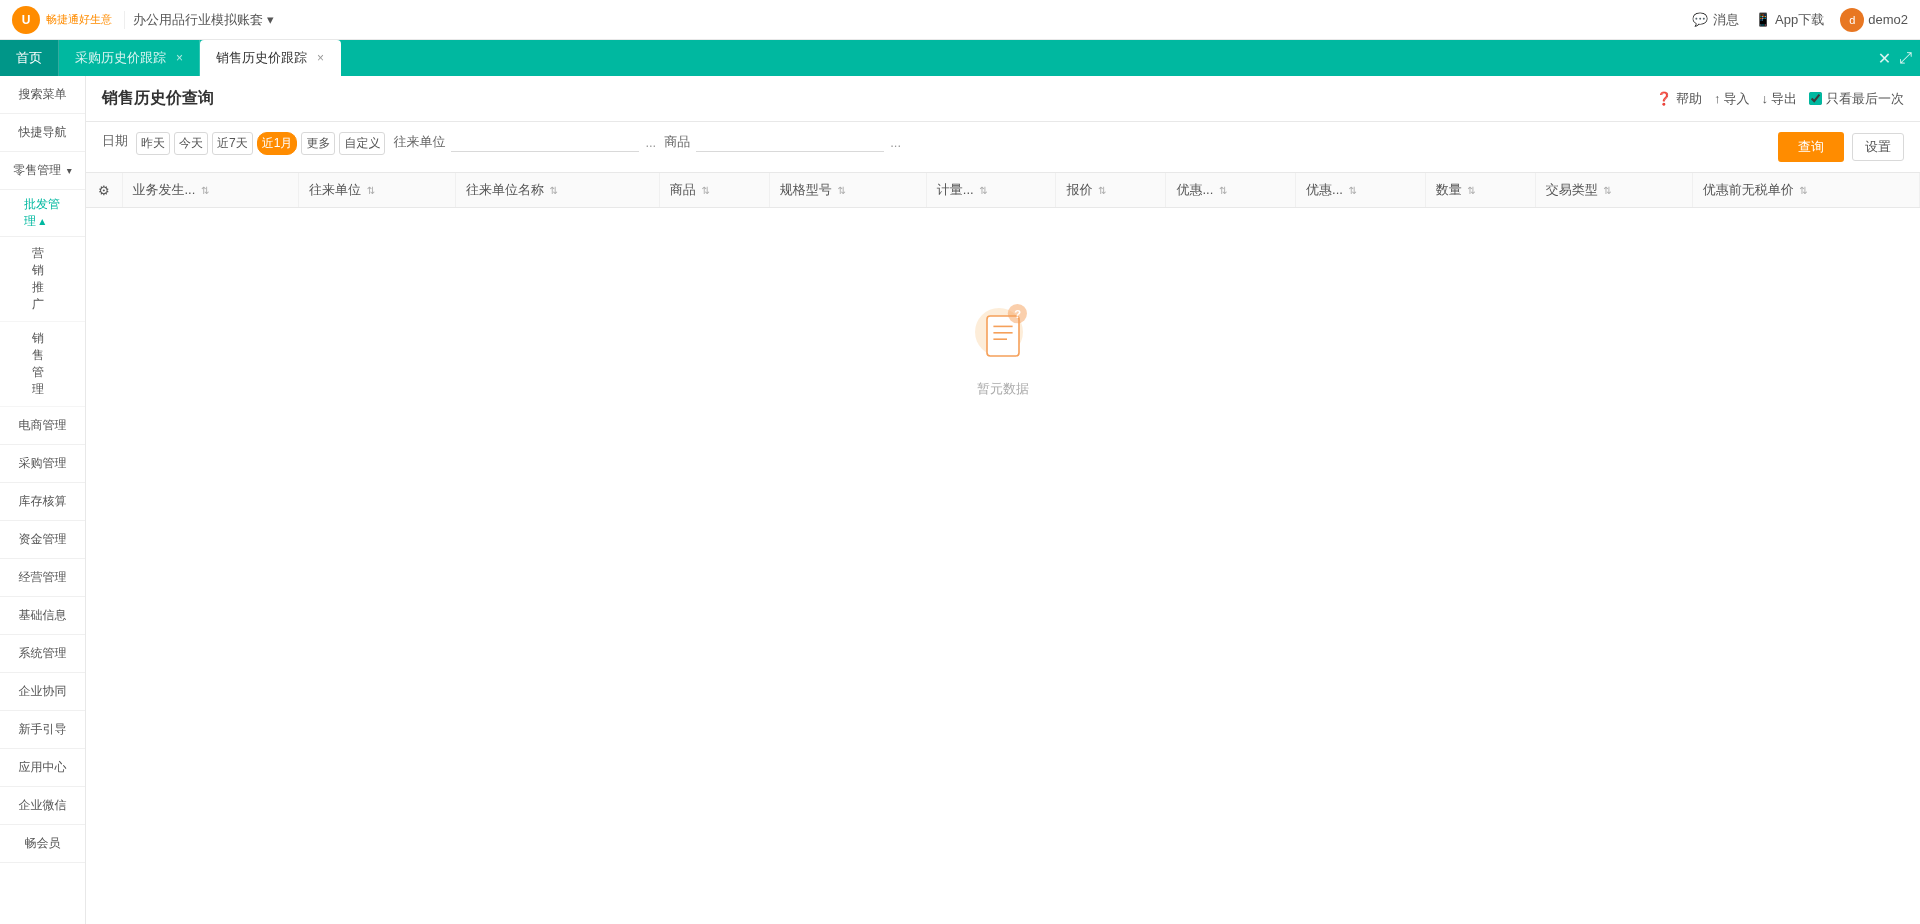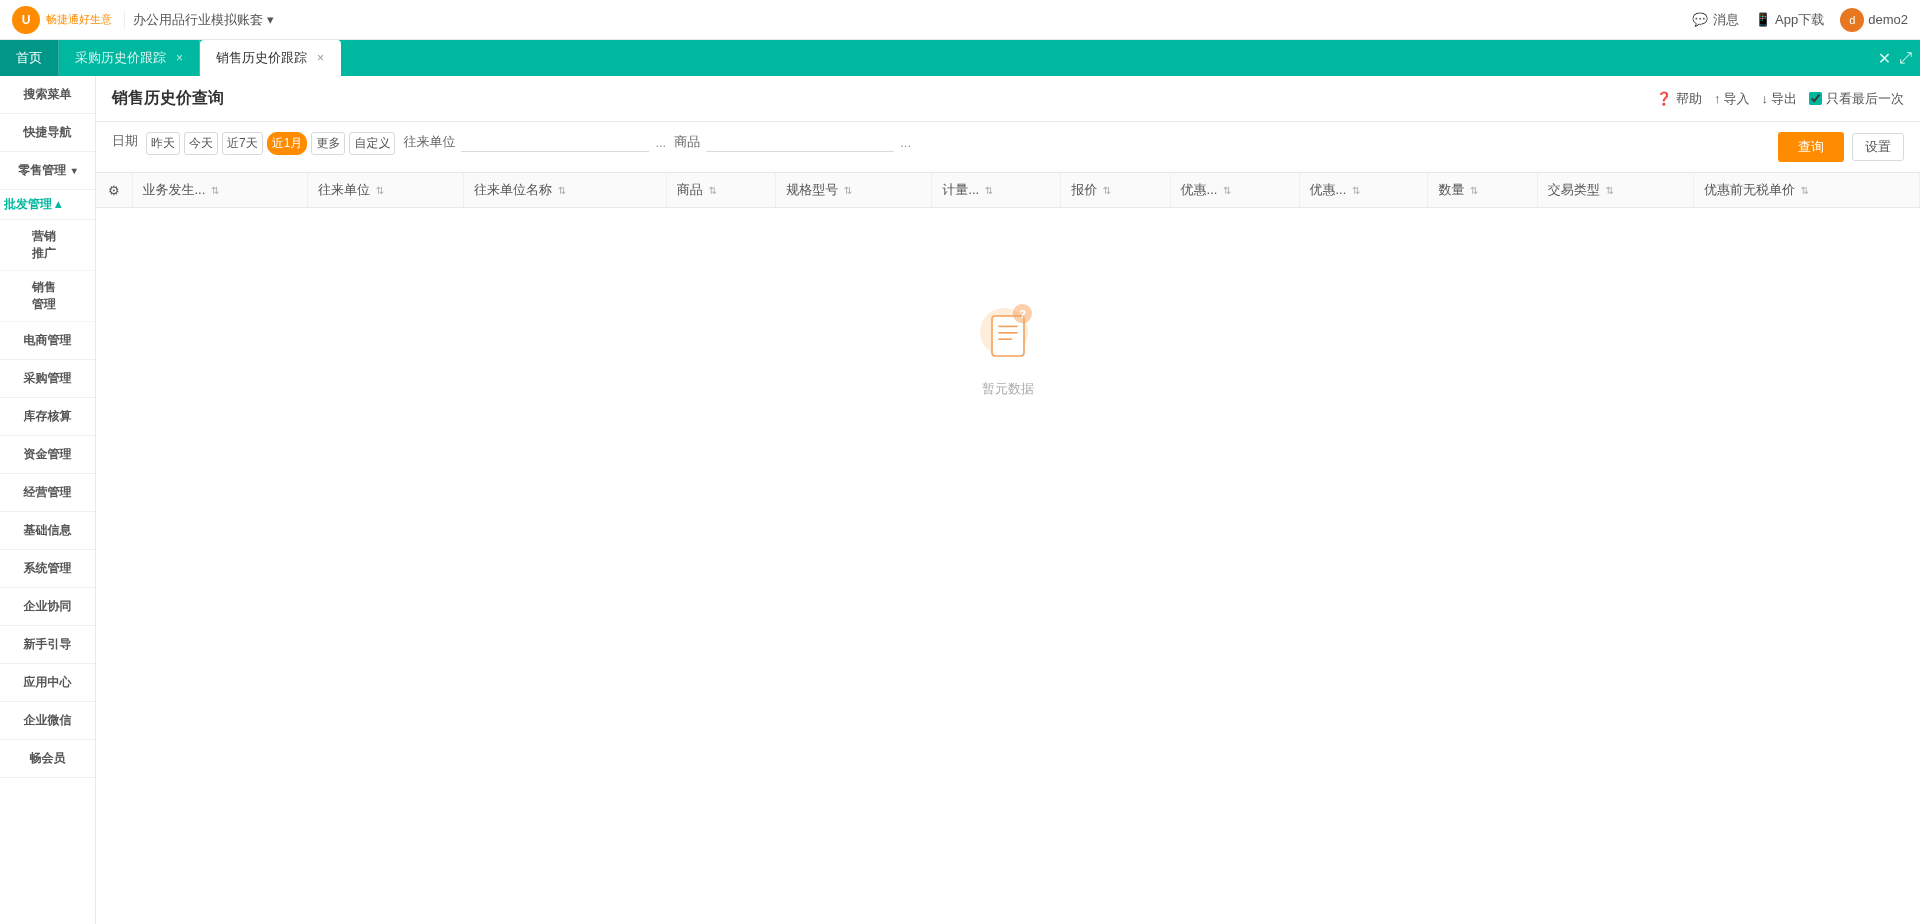--- a/index.html
+++ b/index.html
@@ -23,24 +23,24 @@
     .tab-item.active { background: #fff; color: #333; border-radius: 4px 4px 0 0; }
     .tab-item.active .tab-close { color: #999; }
     .tab-close { font-size: 12px; color: rgba(255,255,255,0.7); cursor: pointer; margin-left: 4px; }
     .tab-bar-actions { margin-left: auto; display: flex; align-items: center; padding-right: 8px; gap: 8px; color: rgba(255,255,255,0.85); }
     .tab-bar-actions span { cursor: pointer; font-size: 16px; }
 
     
     .main-layout { display: flex; flex: 1; overflow: hidden; }
 
     
-    .sidebar { width: 96px; background: #fff; border-right: 1px solid #e8e8e8; display: flex; flex-direction: column; overflow-y: auto; font-weight: bold; }
+    .sidebar { width: 86px; background: #fff; border-right: 1px solid #e8e8e8; display: flex; flex-direction: column; overflow-y: auto; }
     .sidebar-item { padding: 10px 4px; text-align: center; cursor: pointer; font-size: 12px; color: #555; border-bottom: 1px solid #f0f0f0; position: relative; }
     .sidebar-item .arrow { font-size: 10px; margin-left: 2px; }
-    .sidebar-section { padding: 6px 4px; font-size: 12px; color: #00b8a0; border-bottom: 1px solid #f0f0f0; cursor: pointer; }
+    .sidebar-section { padding: 6px 24px; font-size: 12px; color: #00b8a0; border-bottom: 1px solid #f0f0f0; cursor: pointer; }
     .sidebar-sub-item { padding: 8px 32px; font-size: 12px; color: #555; cursor: pointer; border-bottom: 1px solid #f5f5f5; }
 
     
     .content { flex: 1; overflow: auto; background: #f5f5f5; display: flex; flex-direction: column; }
 
     
     .page-header { background: #fff; padding: 12px 16px; display: flex; align-items: center; justify-content: space-between; border-bottom: 1px solid #e8e8e8; }
     .page-title { font-size: 16px; font-weight: 600; color: #333; }
     .page-header-actions { display: flex; align-items: center; gap: 12px; font-size: 13px; color: #555; }
     .page-header-actions span { cursor: pointer; display: flex; align-items: center; gap: 3px; }

